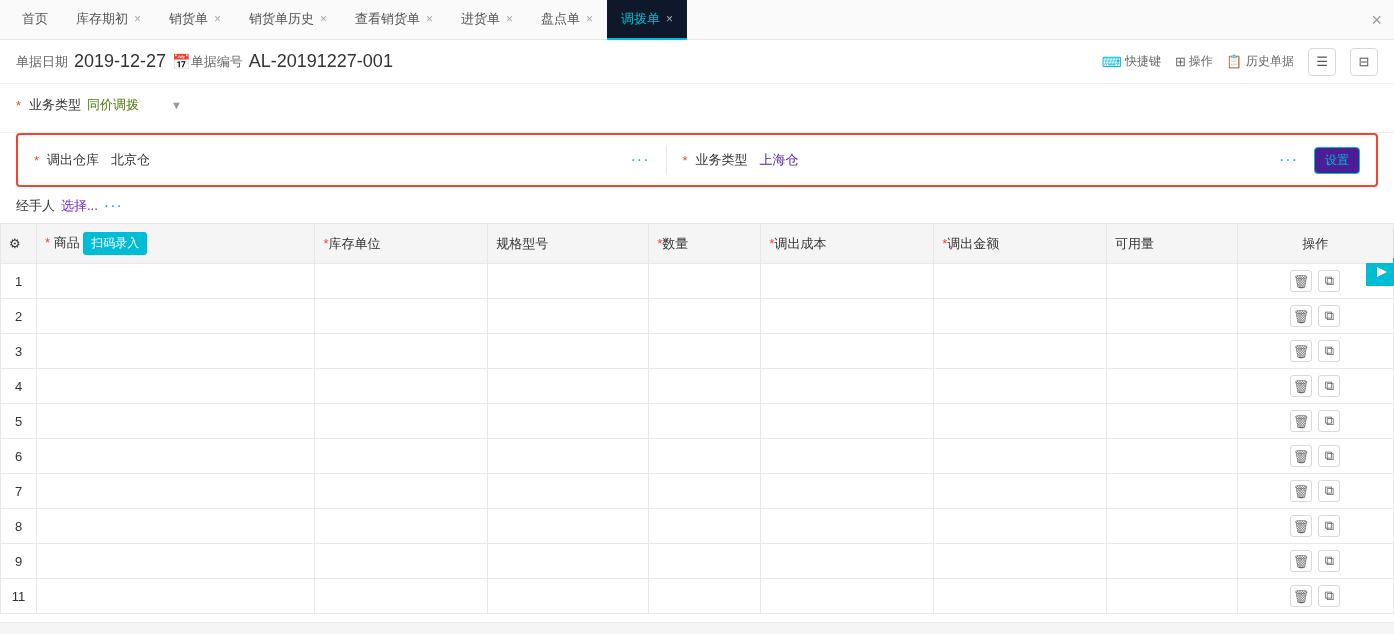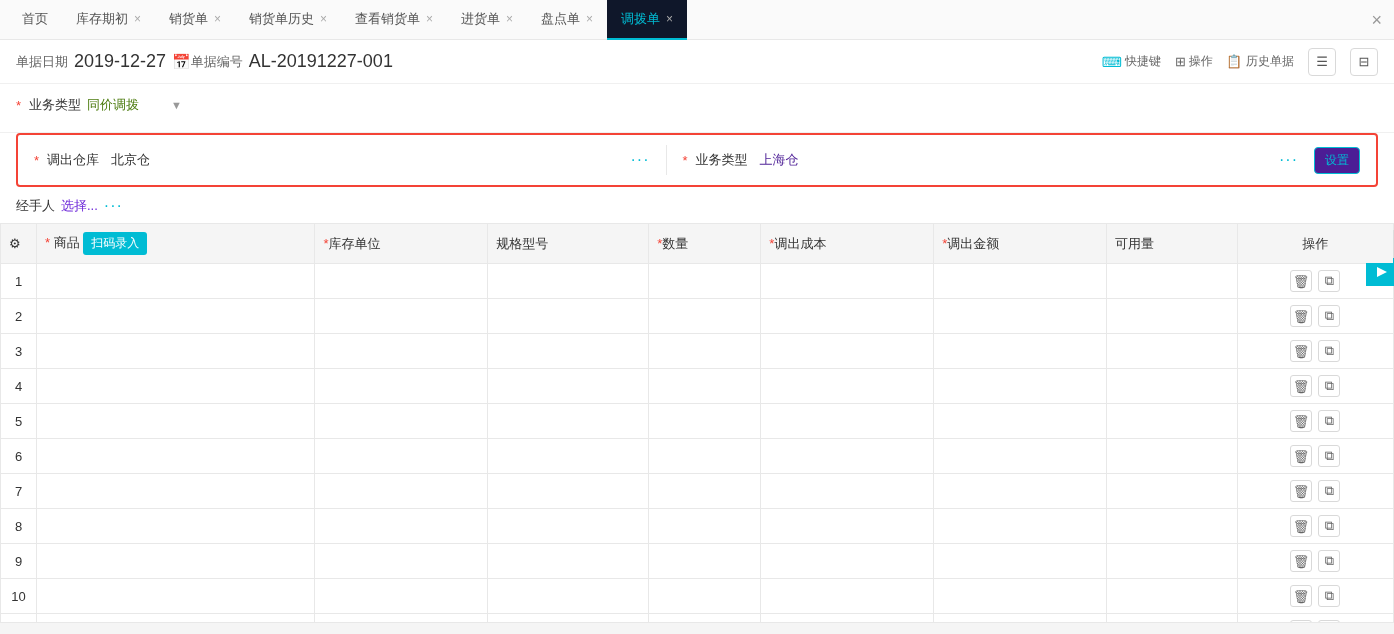--- a/index.html
+++ b/index.html
@@ -397,36 +397,20 @@
             <td></td>
             <td></td>
             <td>
     <div class="action-icons">
       <div class="tbl-icon" title="删除">🗑</div>
       <div class="tbl-icon" title="复制">⧉</div>
     </div>
   </td>
           </tr>
           <tr>
-            <td class="row-num">10</td>
-            <td></td>
-            <td></td>
-            <td></td>
-            <td></td>
-            <td></td>
-            <td></td>
-            <td></td>
-            <td>
-    <div class="action-icons">
-      <div class="tbl-icon" title="删除">🗑</div>
-      <div class="tbl-icon" title="复制">⧉</div>
-    </div>
-  </td>
-          </tr>
-          <tr>
             <td class="row-num">11</td>
             <td></td>
             <td></td>
             <td></td>
             <td></td>
             <td></td>
             <td></td>
             <td></td>
             <td>
     <div class="action-icons">

